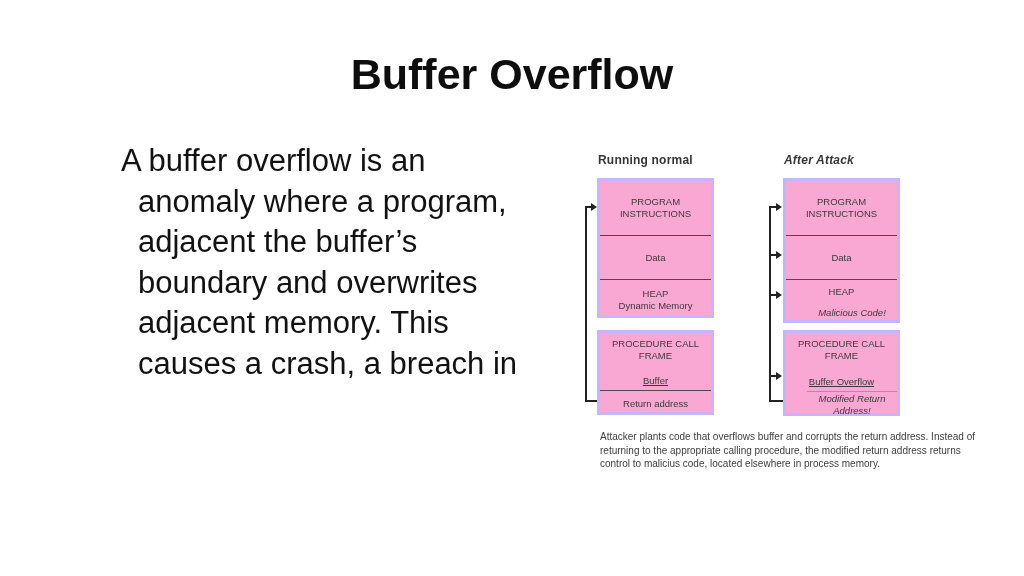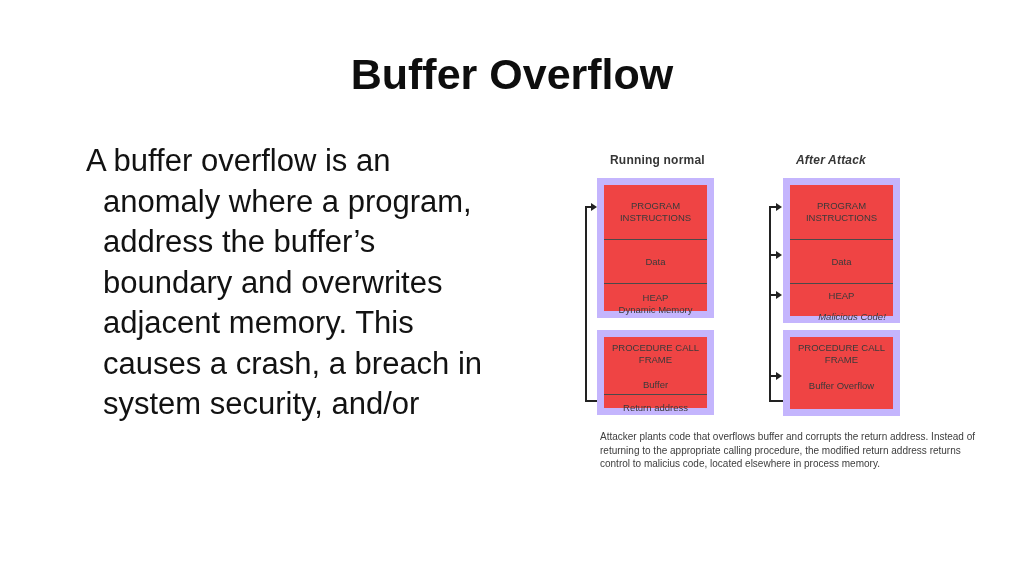--- a/index.html
+++ b/index.html
@@ -9,43 +9,42 @@
   }
   .title {
     position:absolute; top:50px; left:0; width:1024px; margin:0;
     text-align:center; font-size:43px; font-weight:700; color:#0e0e0e;
     letter-spacing:0px;
   }
   .body-text {
     position:absolute; left:86px; top:141px; width:500px;
     font-size:31px; color:#121212; line-height:40.5px; white-space:nowrap;
   }
-  .body-line { padding-left:17px; }
+  .body-line { padding-left:17px;margin-left:35px; }
   .body-line.first { padding-left:0; }
 
   
   .col-title {
     position:absolute; font-size:12px; font-weight:600; color:#363636;
     letter-spacing:0.2px;
-    margin-left:12px;
   }
   .membox {
-    position:absolute; box-sizing:border-box; border:7px solid #c4b5fd;
-    background:#ef4444;
+    position:absolute; box-sizing:border-box; border:3px solid #c4b5fd;
+    background:#f9a8d4;
   }
   .memrow {
     box-sizing:border-box; display:flex; flex-direction:column;
     align-items:center; justify-content:center; text-align:center;
     font-size:9.5px; line-height:12px; color:#3a3a3a; white-space:pre-line;
   }
   .memrow.div { border-bottom:1px solid #4a4a4a; }
   .italic { font-style:italic;margin-left:21px; }
   .row-heap-attack { justify-content:space-between; padding:6px 0 5px 0; }
   .row-frame { justify-content:space-between; padding-top:5px; }
-  .row-frame .buf { margin-top:auto; padding-bottom:3px; }
+  .row-frame .buf { margin-top:auto; padding-bottom:3px;text-decoration:underline; }
   .row-return-attack { border-top:1px solid #9a9a9a; }
 
   .aline { position:absolute; background:#222222; }
   .ahead {
     position:absolute; width:0; height:0;
     border-top:4px solid transparent; border-bottom:4px solid transparent;
     border-left:6px solid #222222;
   }
   .caption {
     position:absolute; left:600px; top:430px; width:385px;
@@ -55,25 +54,24 @@
 </head>
 <body>
 
 <div class="slide">
 
   <h1 class="title">Buffer Overflow</h1>
 
   <div class="body-text">
     <div class="body-line first">A buffer overflow is an</div>
     <div class="body-line">anomaly where a program,</div>
-    <div class="body-line">address the buffer’s</div>
+    <div class="body-line">adjacent the buffer’s</div>
     <div class="body-line">boundary and overwrites</div>
     <div class="body-line">adjacent memory. This</div>
     <div class="body-line">causes a crash, a breach in</div>
-    <div class="body-line">system security, and/or</div>
   </div>
 
   <div class="col-title" style="left:598px; top:153px;">Running normal</div>
 
   <div class="membox" style="left:597px; top:178px; width:117px; height:140px;">
     <div class="memrow div" style="height:55px;">PROGRAM
 INSTRUCTIONS</div>
     <div class="memrow div" style="height:44px;">Data</div>
     <div class="memrow" style="height:39px;">HEAP
 Dynamic Memory</div>
@@ -104,20 +102,22 @@
       <span class="italic">Malicious Code!</span>
     </div>
   </div>
 
   <div class="membox" style="left:783px; top:330px; width:117px; height:86px;">
     <div class="memrow row-frame" style="height:58px;">
       <span>PROCEDURE CALL
 FRAME</span>
       <span class="buf">Buffer Overflow</span>
     </div>
+    <div class="memrow row-return-attack italic" style="height:26px;">Modified Return
+Address!</div>
   </div>
 
   <div class="aline" style="left:769px; top:206px; width:2px; height:196px;"></div>
   <div class="aline" style="left:769px; top:206px; width:8px; height:2px;"></div>
   <div class="ahead" style="left:776px; top:203px;"></div>
   <div class="aline" style="left:769px; top:254px; width:8px; height:2px;"></div>
   <div class="ahead" style="left:776px; top:251px;"></div>
   <div class="aline" style="left:769px; top:294px; width:8px; height:2px;"></div>
   <div class="ahead" style="left:776px; top:291px;"></div>
   <div class="aline" style="left:769px; top:375px; width:8px; height:2px;"></div>

